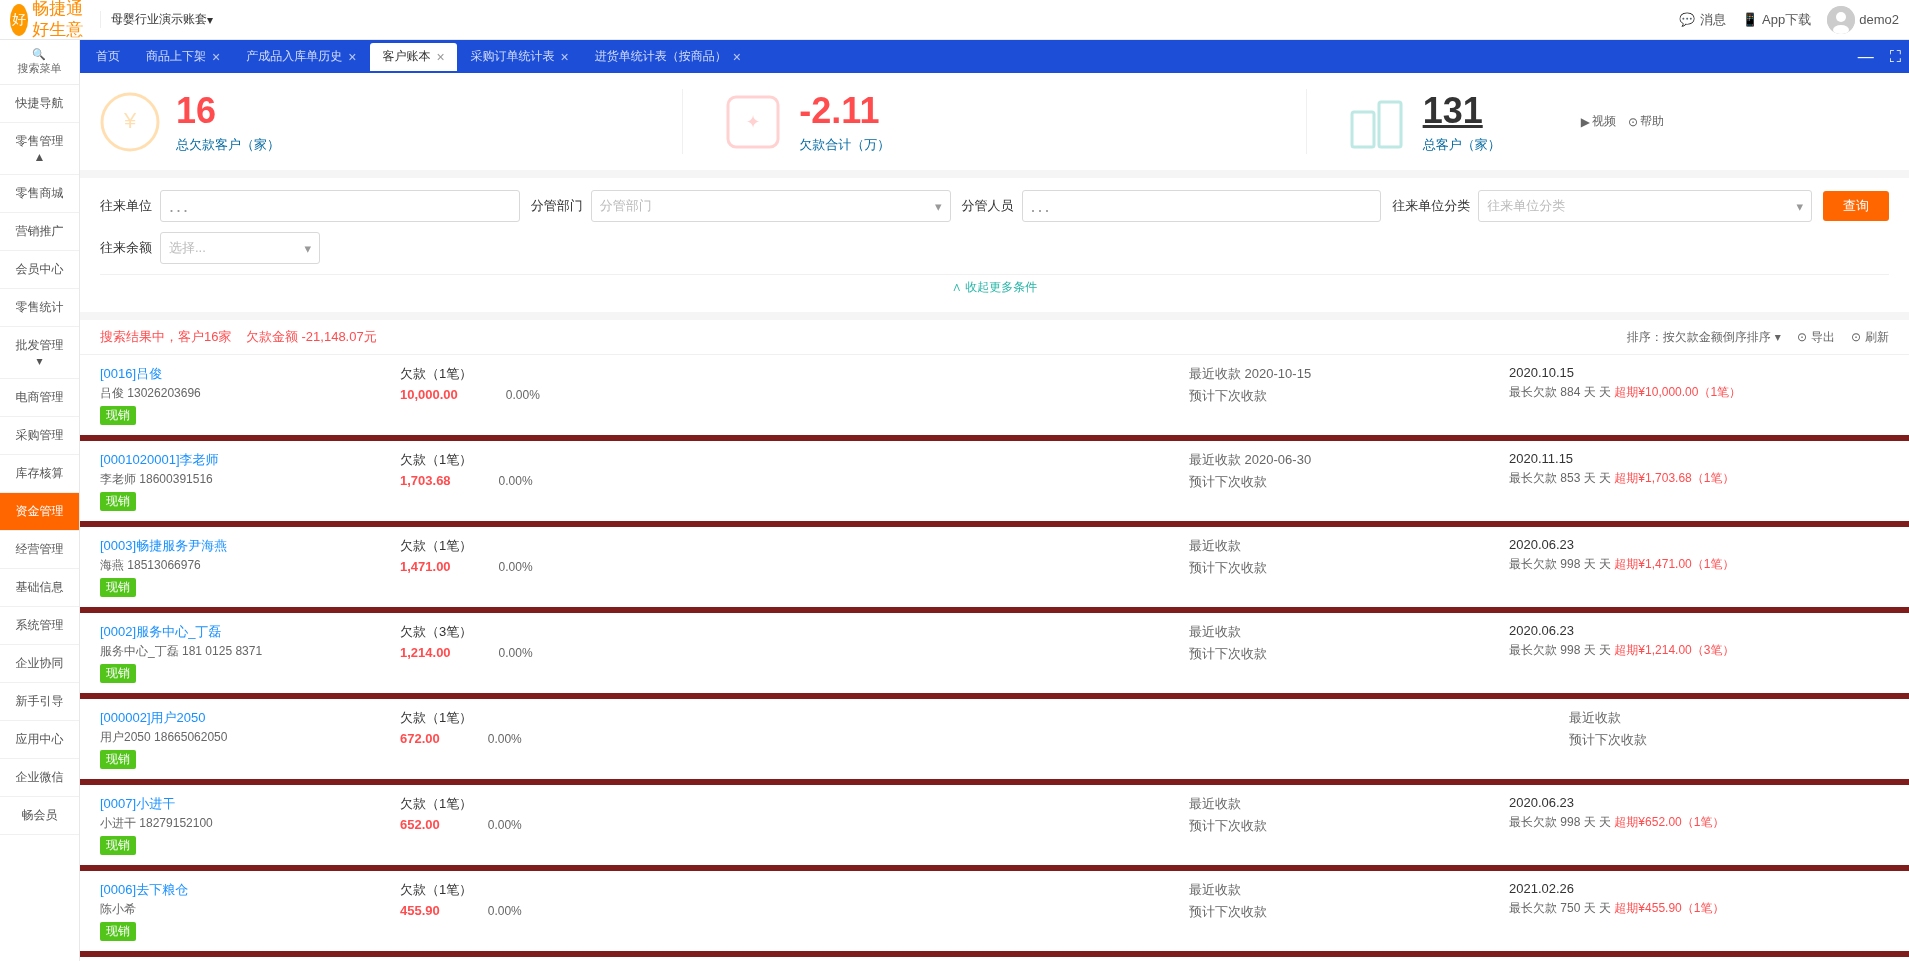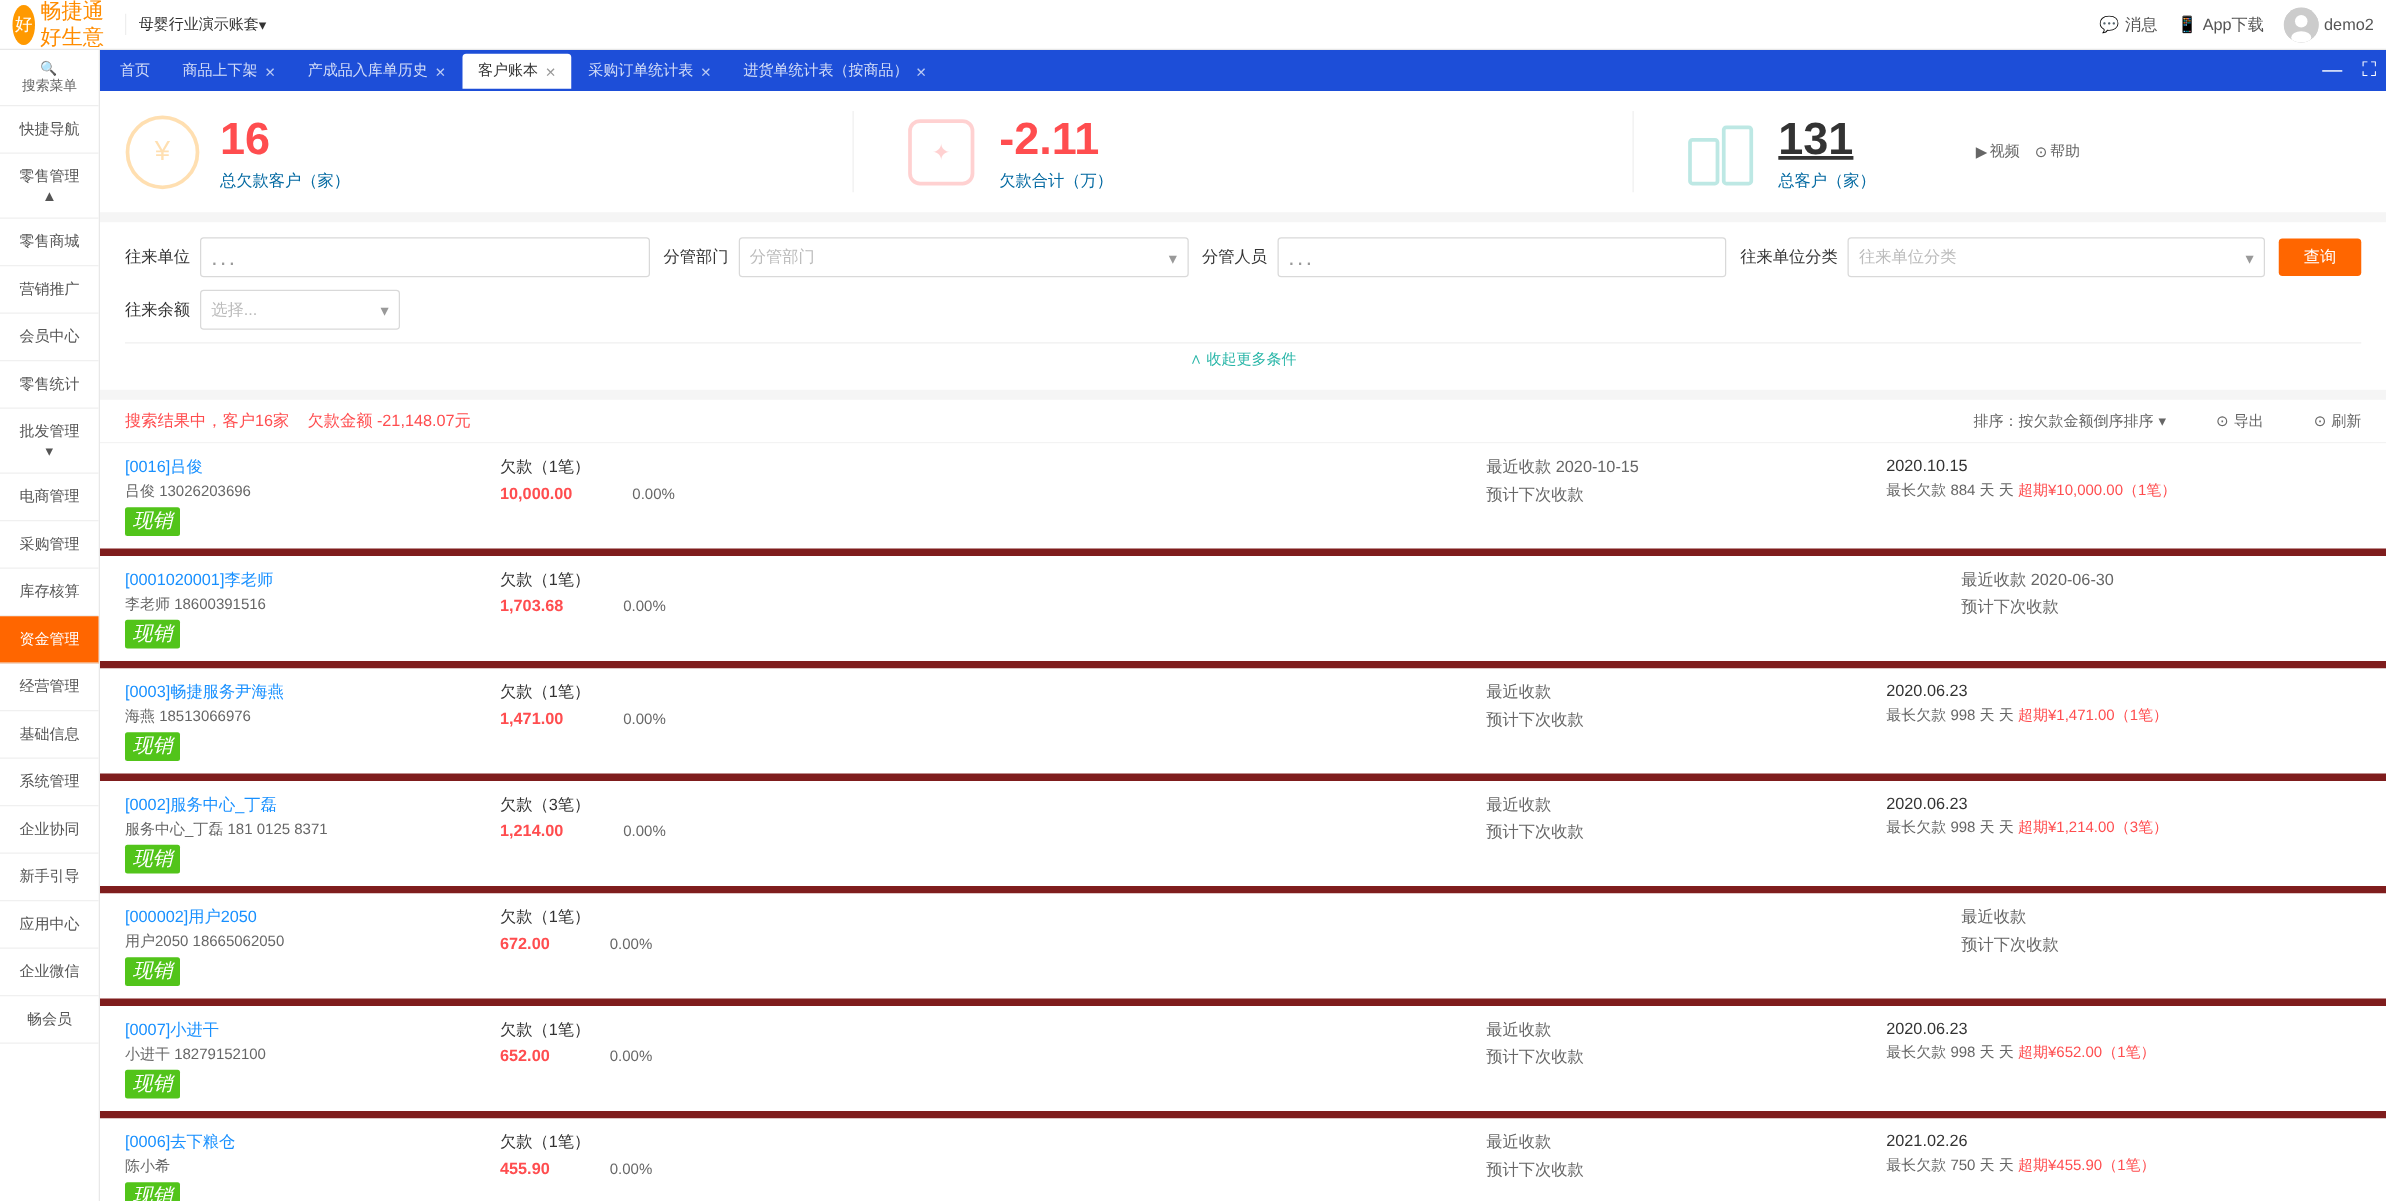--- a/index.html
+++ b/index.html
@@ -57,36 +57,36 @@
     .filter-input { flex: 1; height: 32px; border: 1px solid #d9d9d9; border-radius: 3px; padding: 0 8px; font-size: 13px; display: flex; align-items: center; justify-content: space-between; color: #bbb; cursor: pointer; }
     .filter-select { flex: 1; height: 32px; border: 1px solid #d9d9d9; border-radius: 3px; padding: 0 8px; font-size: 13px; display: flex; align-items: center; justify-content: space-between; cursor: pointer; color: #bbb; }
     .search-btn { background: #ff6600; color: #fff; border: none; border-radius: 3px; padding: 6px 20px; font-size: 13px; cursor: pointer; }
     .collapse-btn { text-align: center; color: #29b6a8; font-size: 12px; cursor: pointer; padding: 4px 0; border-top: 1px solid #f0f0f0; }
 
     
     .results-summary { background: #fff; padding: 8px 20px; display: flex; align-items: center; justify-content: space-between; border-bottom: 1px solid #f0f0f0; }
     .results-text { font-size: 13px; color: #333; }
     .results-text span { color: #ff4d4f; }
     .results-actions { display: flex; align-items: center; gap: 16px; font-size: 12px; color: #666; }
-    .sort-select { display: flex; align-items: center; gap: 4px; cursor: pointer; margin-left: 24px; }
+    .sort-select { display: flex; align-items: center; gap: 4px; cursor: pointer; }
 
     
     .data-table { background: #fff; width: 100%; }
     .table-header { display: flex; align-items: center; padding: 10px 20px; background: #fafafa; border-bottom: 1px solid #f0f0f0; font-size: 13px; color: #666; font-weight: bold; }
     .col-customer { flex: 0 0 300px; }
     .col-debt { flex: 1; }
     .col-return { flex: 0 0 320px; }
     .col-overdue { flex: 0 0 380px; }
 
     .table-row { display: flex; align-items: flex-start; padding: 10px 20px; border-bottom: 6px solid #7f1d1d; background: #fff; }
 
     .customer-info { flex: 0 0 300px; }
     .customer-name { color: #1890ff; font-size: 13px; cursor: pointer; }
     .customer-phone { font-size: 12px; color: #666; margin-top: 2px; }
-    .customer-tag { display: inline-block; background: #52c41a; color: #fff; font-size: 16px; padding: 1px 6px; border-radius: 2px; margin-top: 4px; font-style: italic; }
+    .customer-tag { display: inline-block; background: #52c41a; color: #fff; font-size: 12px; padding: 1px 6px; border-radius: 2px; margin-top: 4px; }
 
     .debt-info { flex: 1; }
     .debt-label { font-size: 13px; color: #333; }
     .debt-amount { color: #ff4d4f; font-size: 13px; font-weight: bold; }
     .debt-ratio { font-size: 12px; color: #666; margin-left: 40px; }
 
     .return-info { flex: 0 0 320px; font-size: 13px; }
     .return-date { color: #666; }
     .return-next { color: #666; margin-top: 4px; }
 
@@ -400,20 +400,27 @@
       <div class="debt-label">欠款（1笔）</div>
       <div class="debt-row">
         <span class="debt-amount">1,703.68</span>
         <span class="debt-ratio">0.00%</span>
       </div>
     </div>
     <div class="return-info col-return">
       <div class="return-date">最近收款    2020-06-30</div>
       <div class="return-next">预计下次收款</div>
     </div>
+    <div class="overdue-info col-overdue">
+      <div class="overdue-date">2020.11.15</div>
+      <div class="overdue-detail">
+        <span class="overdue-days">最长欠款 853 天 天 </span>
+        <span class="overdue-amount" style="color:#ff4d4f;cursor:pointer;">超期¥1,703.68（1笔）</span>
+      </div>
+    </div>
   </div>
               <div class="table-row">
     <div class="customer-info col-customer">
       <div class="customer-name">[0003]畅捷服务尹海燕</div>
       <div class="customer-phone">海燕 18513066976</div>
       <span class="customer-tag">现销</span>
     </div>
     <div class="debt-info col-debt">
       <div class="debt-label">欠款（1笔）</div>
       <div class="debt-row">

